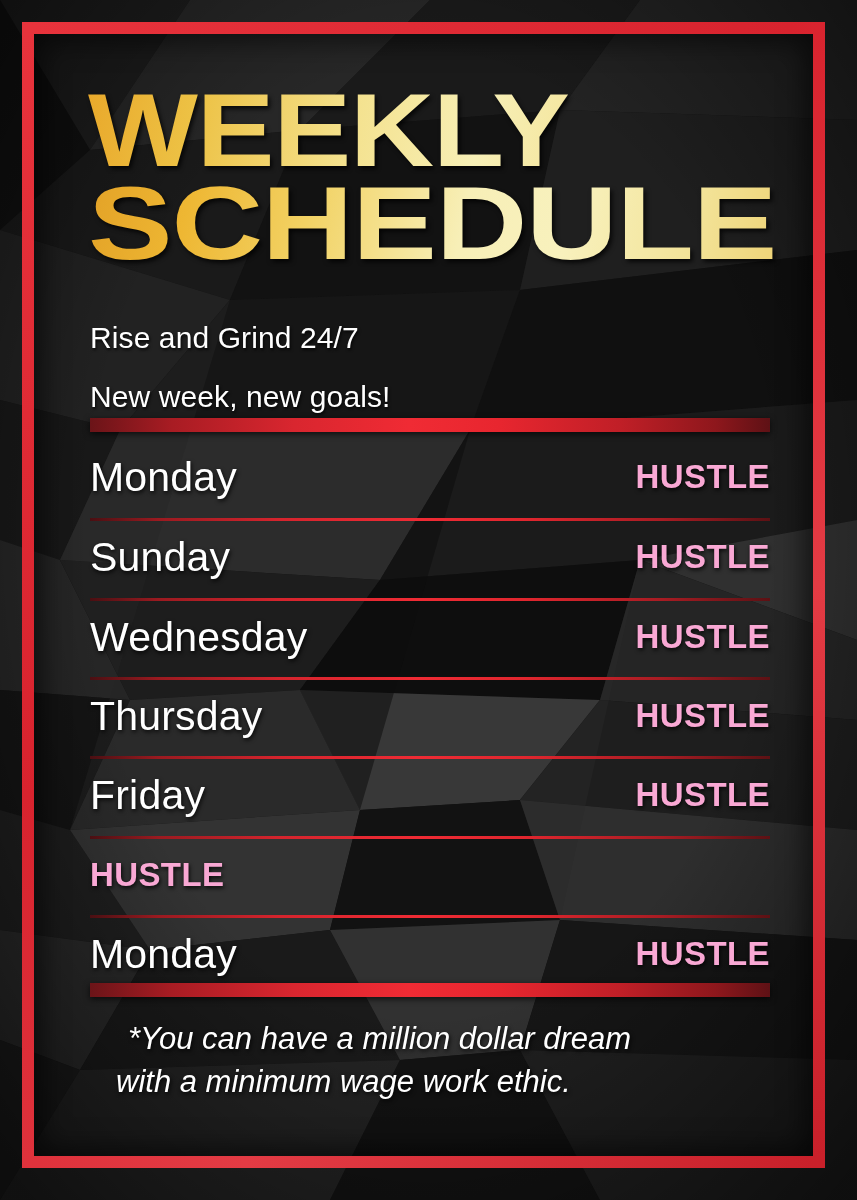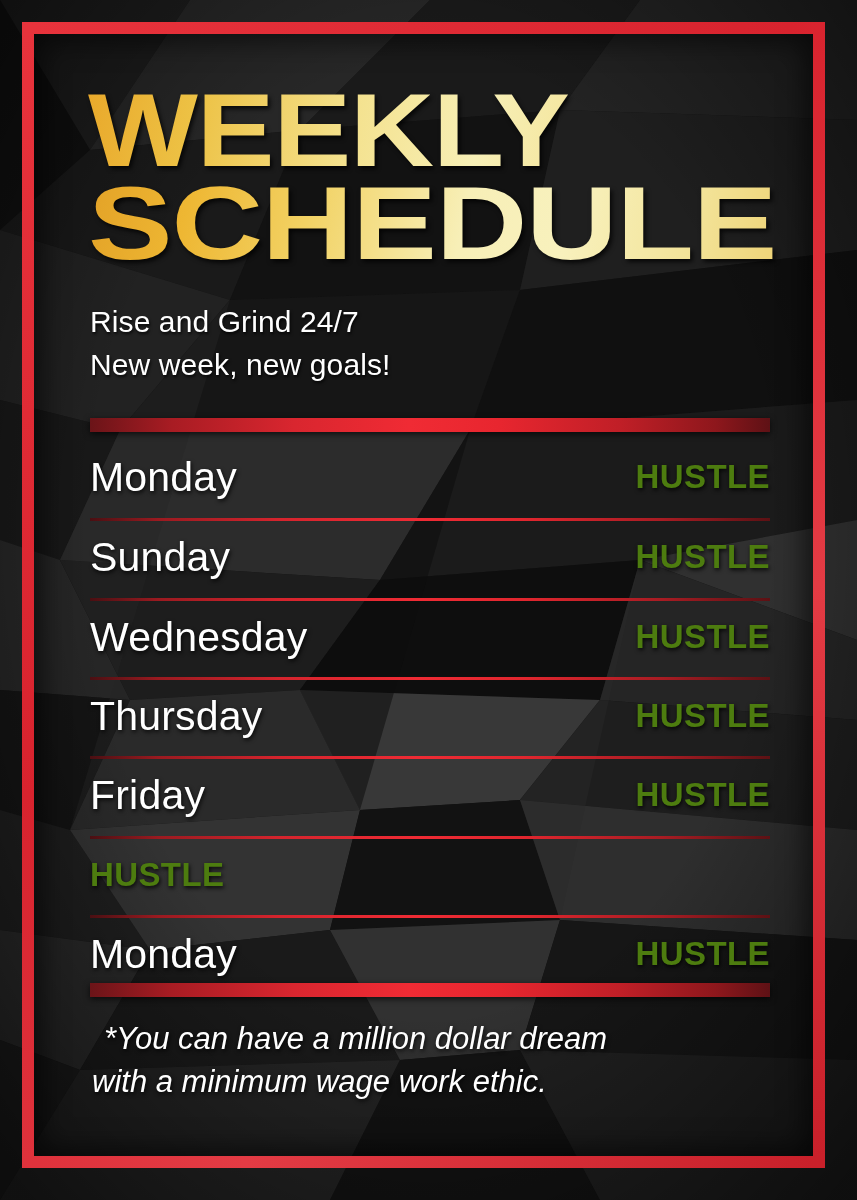--- a/index.html
+++ b/index.html
@@ -122,21 +122,21 @@
     position: absolute;
     left: 90px;
     top: 300px;
     color: #ffffff;
     font-size: 30px;
     line-height: 43px;
     font-weight: normal;
     letter-spacing: 0.1px;
     text-shadow: 1px 2px 3px rgba(0,0,0,0.8);
   }
-  .subtitle div { white-space: nowrap; }
+  .subtitle div { white-space: nowrap; margin-top: 16px; }
 
   
   .bar-thick {
     position: absolute;
     left: 90px;
     width: 680px;
     height: 14px;
     background: linear-gradient(90deg,
       #6b1418 0%,
       #a81c23 12%,
@@ -184,41 +184,41 @@
   }
   .day-label {
     color: #ffffff;
     font-size: 41px;
     font-weight: normal;
     letter-spacing: 0.2px;
     text-shadow: 1px 2px 4px rgba(0,0,0,0.85);
     white-space: nowrap;
   }
   .day-value {
-    color: #4d7c0f;
+    color: #f9a8d4;
     font-size: 33px;
     font-weight: bold;
     letter-spacing: 0.4px;
     text-shadow: 1px 2px 4px rgba(0,0,0,0.85);
     white-space: nowrap;
   }
 
   
   .footer-note {
     position: absolute;
     left: 92px;
     top: 1017px;
     width: 700px;
     color: #ffffff;
     font-size: 31px;
     line-height: 43px;
     font-style: italic;
     text-shadow: 1px 2px 4px rgba(0,0,0,0.85);
   }
-  .footer-note div { white-space: nowrap; }
+  .footer-note div { white-space: nowrap; margin-left: 24px; }
   .footer-note .line-1 { padding-left: 12px; }
 </style>
 </head>
 <body>
 
 <div class="poster">
 
   <div class="poly-bg">
     <svg viewBox="0 0 857 1200" preserveAspectRatio="none" xmlns="http://www.w3.org/2000/svg">
       <rect x="0" y="0" width="857" height="1200" fill="#141414"></rect>

